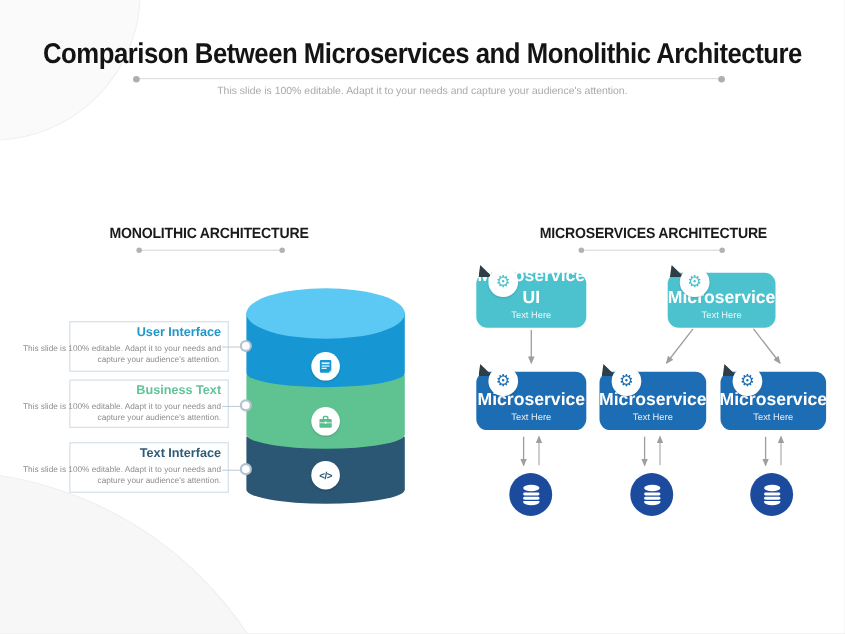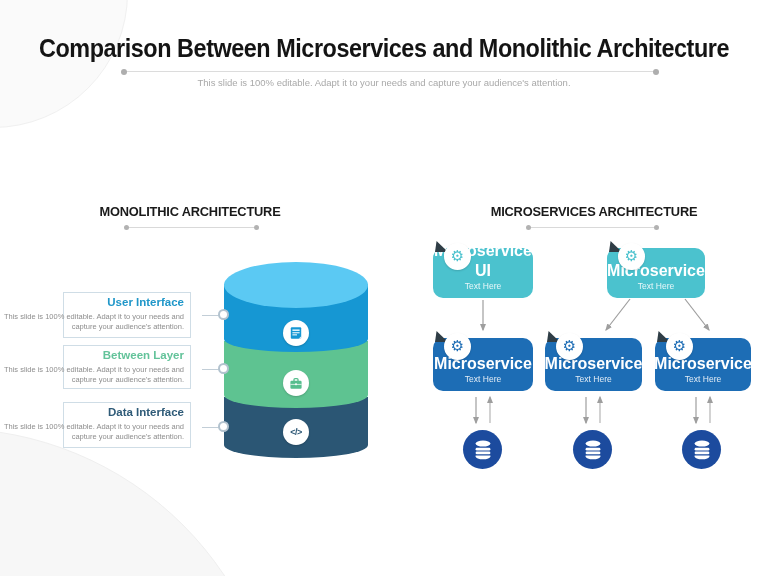--- a/index.html
+++ b/index.html
@@ -49,21 +49,21 @@
   .code-glyph { font-size:9px; font-weight:bold; color:#2b5674; letter-spacing:-0.5px; }
 
   
   .connector { position:absolute; height:1px; background:#c2ced7; left:202px; width:18px; }
   .c1 { top:315px; } .c2 { top:369px; } .c3 { top:427px; }
   .node { position:absolute; left:218px; width:11px; height:11px; border-radius:50%;
     background:#fff; border:2px solid #b3c3cf; z-index:6; }
   .n1 { top:309px; } .n2 { top:363px; } .n3 { top:421px; }
 
   
-  .layer-frame { position:absolute; left:63px; width:128px; border:1px solid #cfdde6;padding-left:17px; }
+  .layer-frame { position:absolute; left:63px; width:145px; border:1px solid #cfdde6;padding-left:17px; }
   .lf1 { top:292px; height:46px; } .lf2 { top:345px; height:44px; } .lf3 { top:402px; height:46px; }
   .layer-title { position:absolute; top:3px; right:6px; font-size:11.5px; font-weight:bold; white-space:nowrap; }
   .lt1 { color:#2097c9; } .lt2 { color:#63c39a; } .lt3 { color:#2f5b78; }
   .layer-desc { position:absolute; top:19px; right:6px; width:192px; text-align:right;
     font-size:7.5px; line-height:1.32; color:#8e8e8e; }
 
   
   .arrows { position:absolute; left:0; top:0; z-index:1; }
   .ms-box { position:absolute; border-radius:10px; display:flex; flex-direction:column;
     justify-content:flex-end; align-items:center; padding-bottom:7px; z-index:2; }
@@ -102,25 +102,25 @@
   <p class="subtitle">This slide is 100% editable. Adapt it to your needs and capture your audience's attention.</p>
 
   <h2 class="section-heading mono">MONOLITHIC ARCHITECTURE</h2>
   <div class="section-divider mono-div"></div>
 
   <div class="layer-frame lf1">
     <div class="layer-title lt1">User Interface</div>
     <div class="layer-desc">This slide is 100% editable. Adapt it to your needs and capture your audience's attention.</div>
   </div>
   <div class="layer-frame lf2">
-    <div class="layer-title lt2">Between Layer</div>
+    <div class="layer-title lt2">Business Text</div>
     <div class="layer-desc">This slide is 100% editable. Adapt it to your needs and capture your audience's attention.</div>
   </div>
   <div class="layer-frame lf3">
-    <div class="layer-title lt3">Data Interface</div>
+    <div class="layer-title lt3">Text Interface</div>
     <div class="layer-desc">This slide is 100% editable. Adapt it to your needs and capture your audience's attention.</div>
   </div>
 
   <div class="connector c1"></div>
   <div class="connector c2"></div>
   <div class="connector c3"></div>
   <div class="node n1"></div>
   <div class="node n2"></div>
   <div class="node n3"></div>
 

